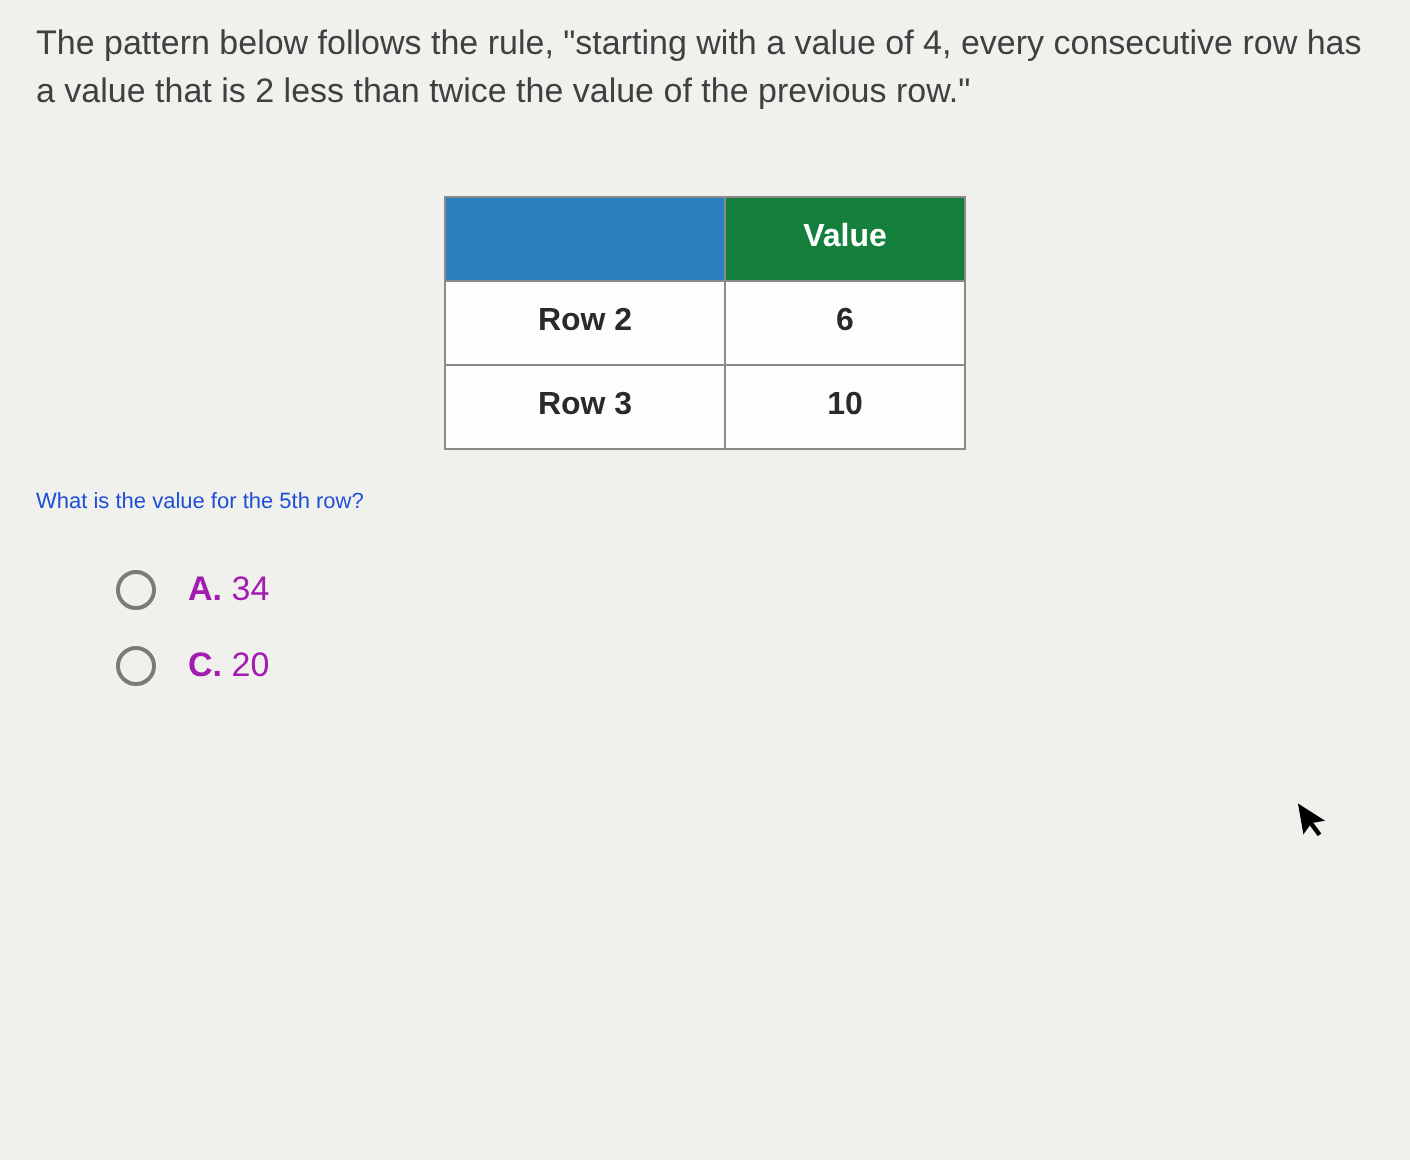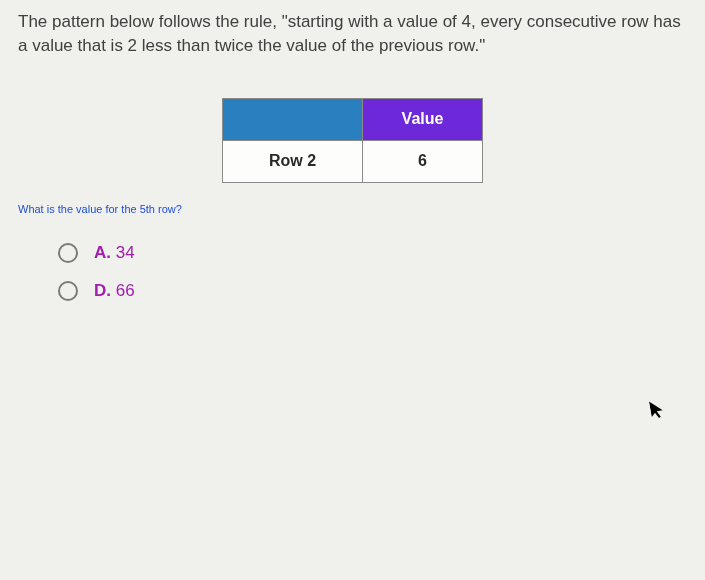--- a/index.html
+++ b/index.html
@@ -37,21 +37,21 @@
       font-size: 16px;
     }
     th.empty-header {
       width: 140px;
       height: 42px;
       background: #2a7fbf;
     }
     th.value-header {
       width: 120px;
       height: 42px;
-      background: #6d28d9;
+      background: #15803d;
       color: #ffffff;
       font-weight: bold;
     }
     td.row-label {
       width: 140px;
       height: 42px;
       font-weight: bold;
       color: #2a2a2a;
     }
     td.row-value {
@@ -107,39 +107,43 @@
   <table>
     <tbody>
         <tr>
       <th class="empty-header"></th>
       <th class="value-header">Value</th>
     </tr>
     <tr>
       <td class="row-label">Row 2</td>
       <td class="row-value">6</td>
     </tr>
+    <tr>
+      <td class="row-label">Row 3</td>
+      <td class="row-value">10</td>
+    </tr>
   </tbody>
     </table>
 </div>
 
 <div class="sub-question">What is the value for the 5th row?</div>
 
 <div class="options">
   <div class="option">
     <div class="radio"></div>
     <div class="option-label">
       <span class="letter">A.</span>
       <span>34</span>
     </div>
   </div>
   <div class="option">
     <div class="radio"></div>
     <div class="option-label">
-      <span class="letter">D.</span>
-      <span>66</span>
+      <span class="letter">C.</span>
+      <span>20</span>
     </div>
   </div>
 </div>
 
 <div class="cursor">
   <svg width="16" height="20" viewBox="0 0 16 20">
     <path d="M0 0 L0 16 L4 12 L7 18 L9 17 L6 11 L12 11 Z" fill="#000"></path>
   </svg>
 </div>
 

